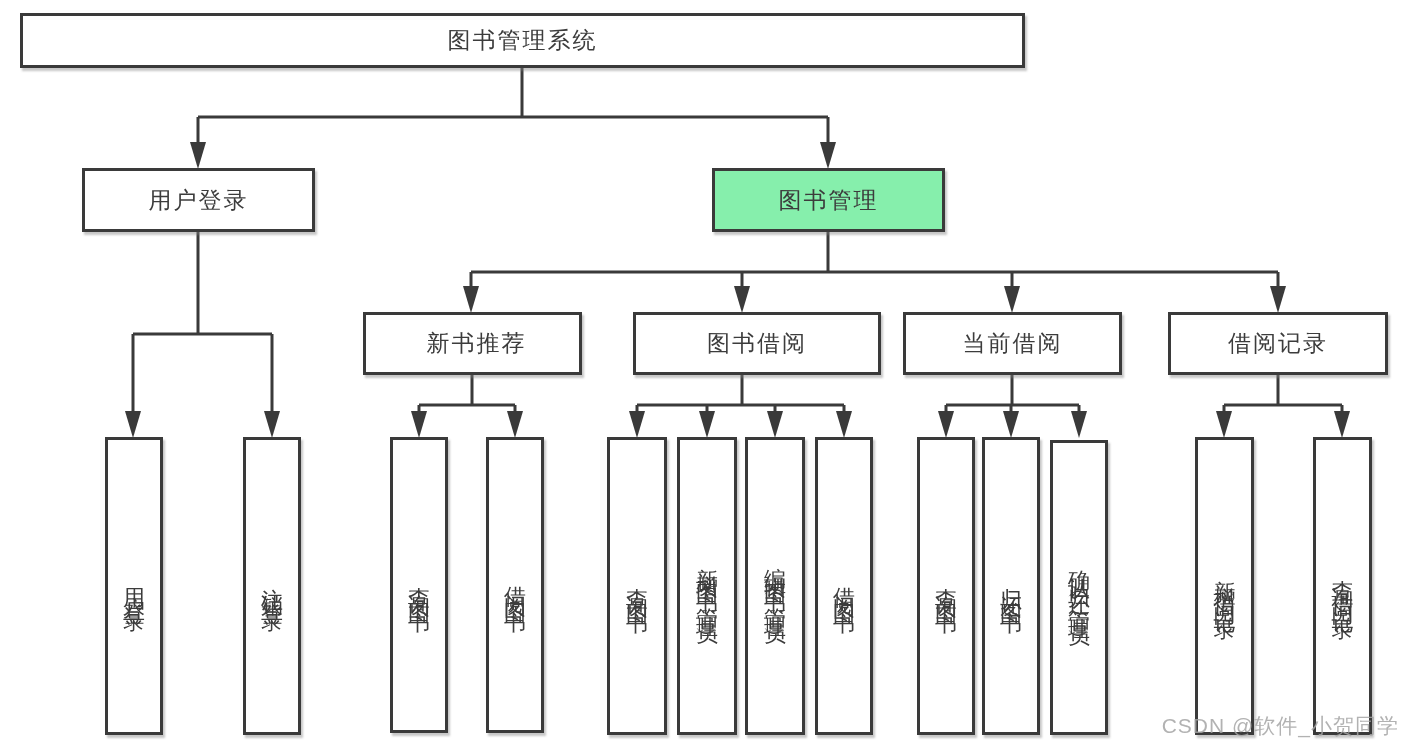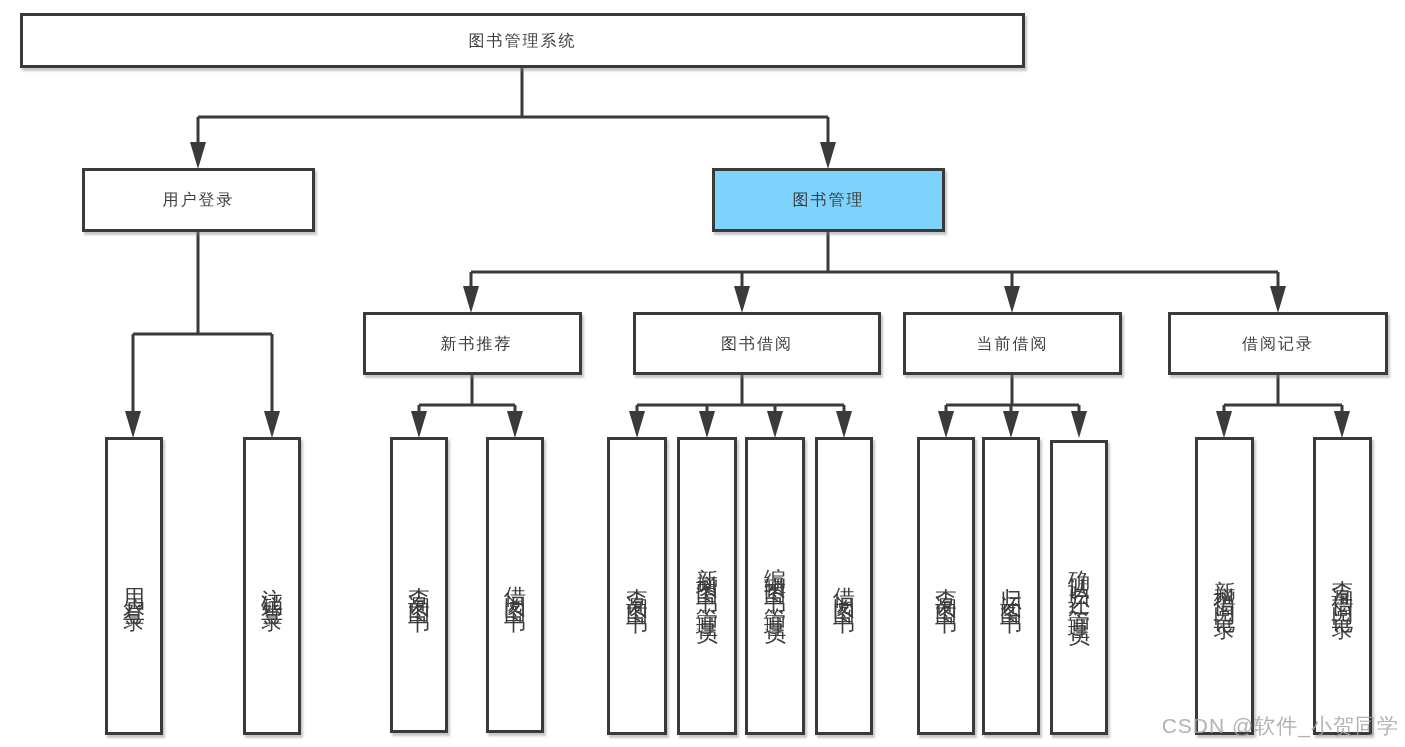--- a/index.html
+++ b/index.html
@@ -24,21 +24,21 @@
     border: 3px solid #3a3a3a;
     box-shadow: 2px 3px 2px rgba(130,130,130,0.45);
     display: flex;
     align-items: center;
     justify-content: center;
     z-index: 2;
     color: #3c3c3c;
   }
   .node .label { white-space: nowrap; }
   .node.h .label {
-    font-size: 16px;
+    font-size: 23px;
     letter-spacing: 2px;
     line-height: 1;
   }
   .node.v .label {
     writing-mode: vertical-rl;
     text-orientation: mixed;
     font-size: 22px;
     letter-spacing: 8px;
     line-height: 1;
   }
@@ -79,21 +79,21 @@
       <polygon points="1224,438 1216,411 1232,411" fill="#3a3a3a"></polygon>
       <polygon points="1342,438 1334,411 1350,411" fill="#3a3a3a"></polygon>
     </svg>
   <div id="nodes">
       <div class="node h" style="left: 20px; top: 13px; width: 1005px; height: 55px; background: rgb(255, 255, 255); border-color: rgb(58, 58, 58);">
         <span class="label" style="color: rgb(60, 60, 60);">图书管理系统</span>
       </div>
       <div class="node h" style="left: 82px; top: 168px; width: 233px; height: 64px; background: rgb(255, 255, 255); border-color: rgb(58, 58, 58);">
         <span class="label" style="color: rgb(60, 60, 60);">用户登录</span>
       </div>
-      <div class="node h" style="left: 712px; top: 168px; width: 233px; height: 64px; background: #7dd3fc; border-color: rgb(58, 58, 58);">
+      <div class="node h" style="left: 712px; top: 168px; width: 233px; height: 64px; background: #86efac; border-color: rgb(58, 58, 58);">
         <span class="label" style="color: rgb(60, 60, 60);">图书管理</span>
       </div>
       <div class="node h" style="left: 363px; top: 312px; width: 219px; height: 63px; background: rgb(255, 255, 255); border-color: rgb(58, 58, 58); padding-left: 8px;">
         <span class="label" style="color: rgb(60, 60, 60);">新书推荐</span>
       </div>
       <div class="node h" style="left: 633px; top: 312px; width: 248px; height: 63px; background: rgb(255, 255, 255); border-color: rgb(58, 58, 58);">
         <span class="label" style="color: rgb(60, 60, 60);">图书借阅</span>
       </div>
       <div class="node h" style="left: 903px; top: 312px; width: 219px; height: 63px; background: rgb(255, 255, 255); border-color: rgb(58, 58, 58); justify-content: center;">
         <span class="label" style="color: rgb(60, 60, 60);">当前借阅</span>

